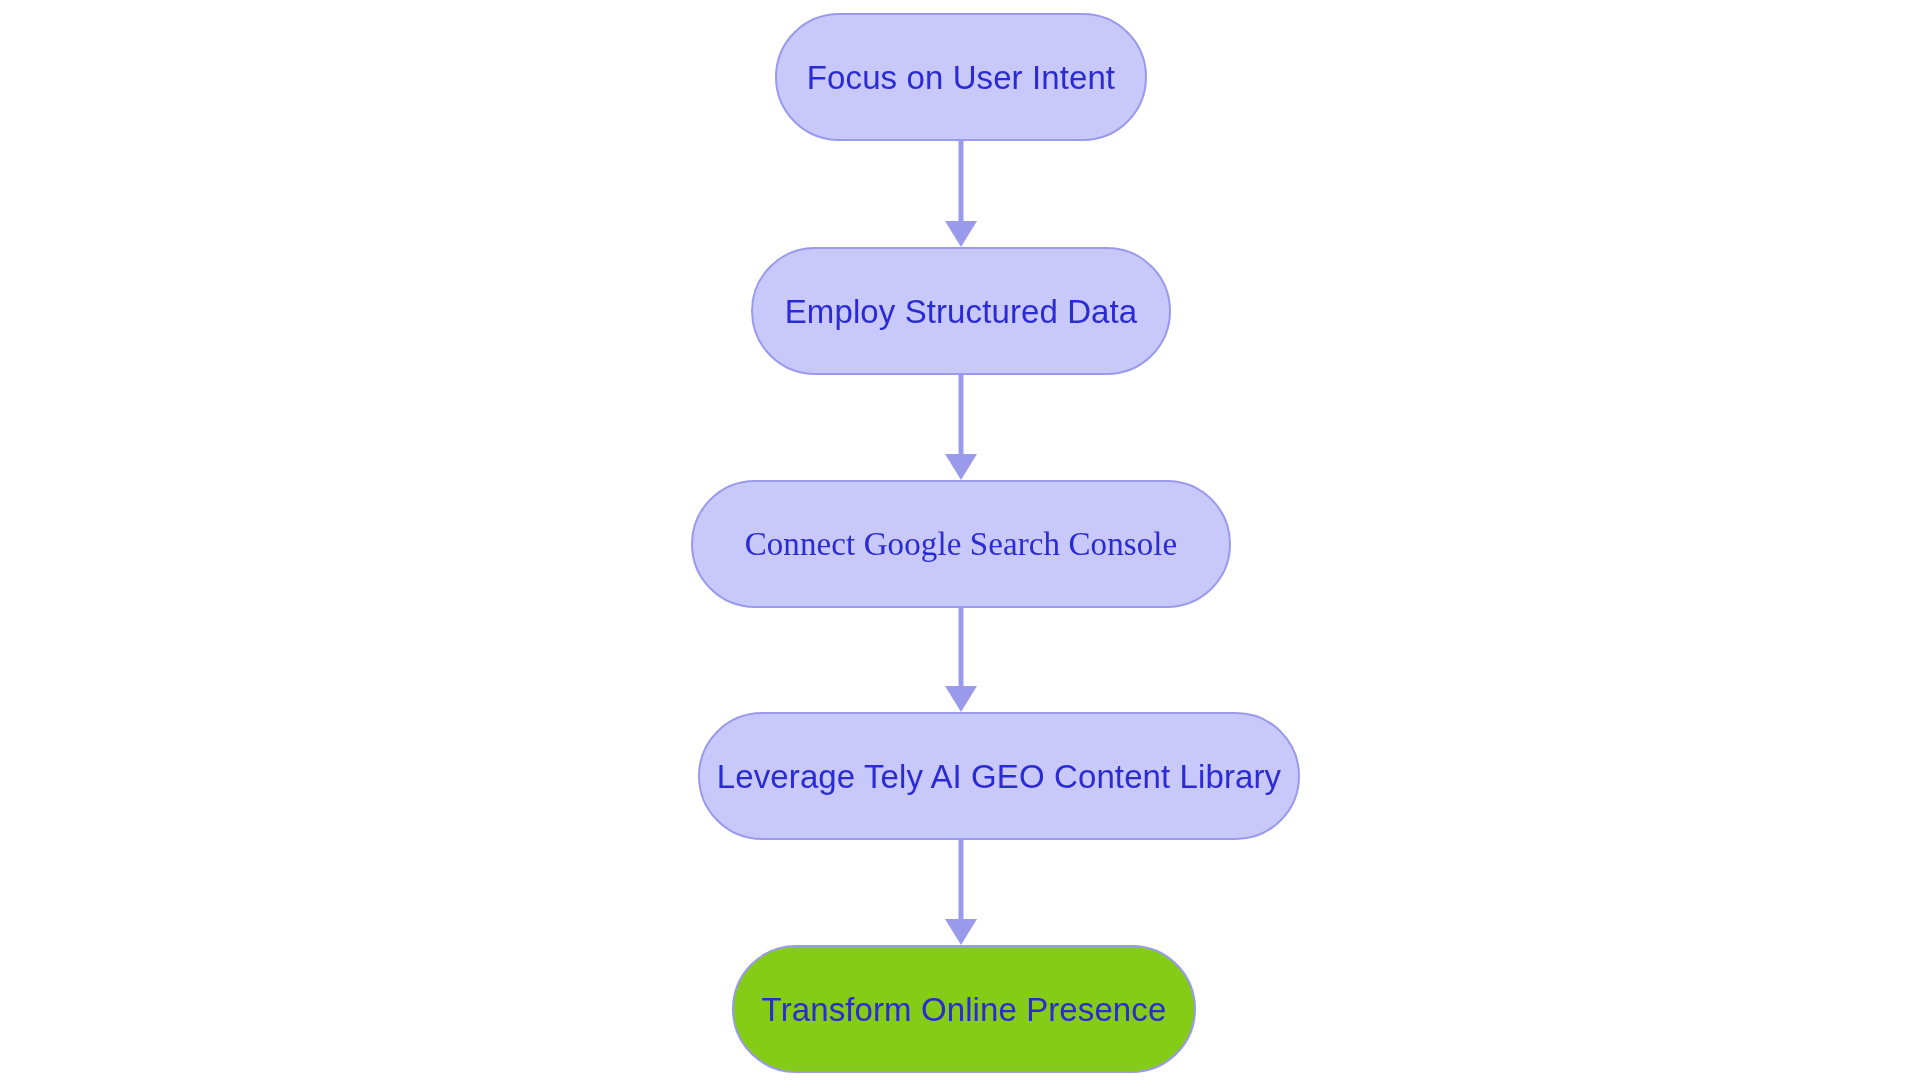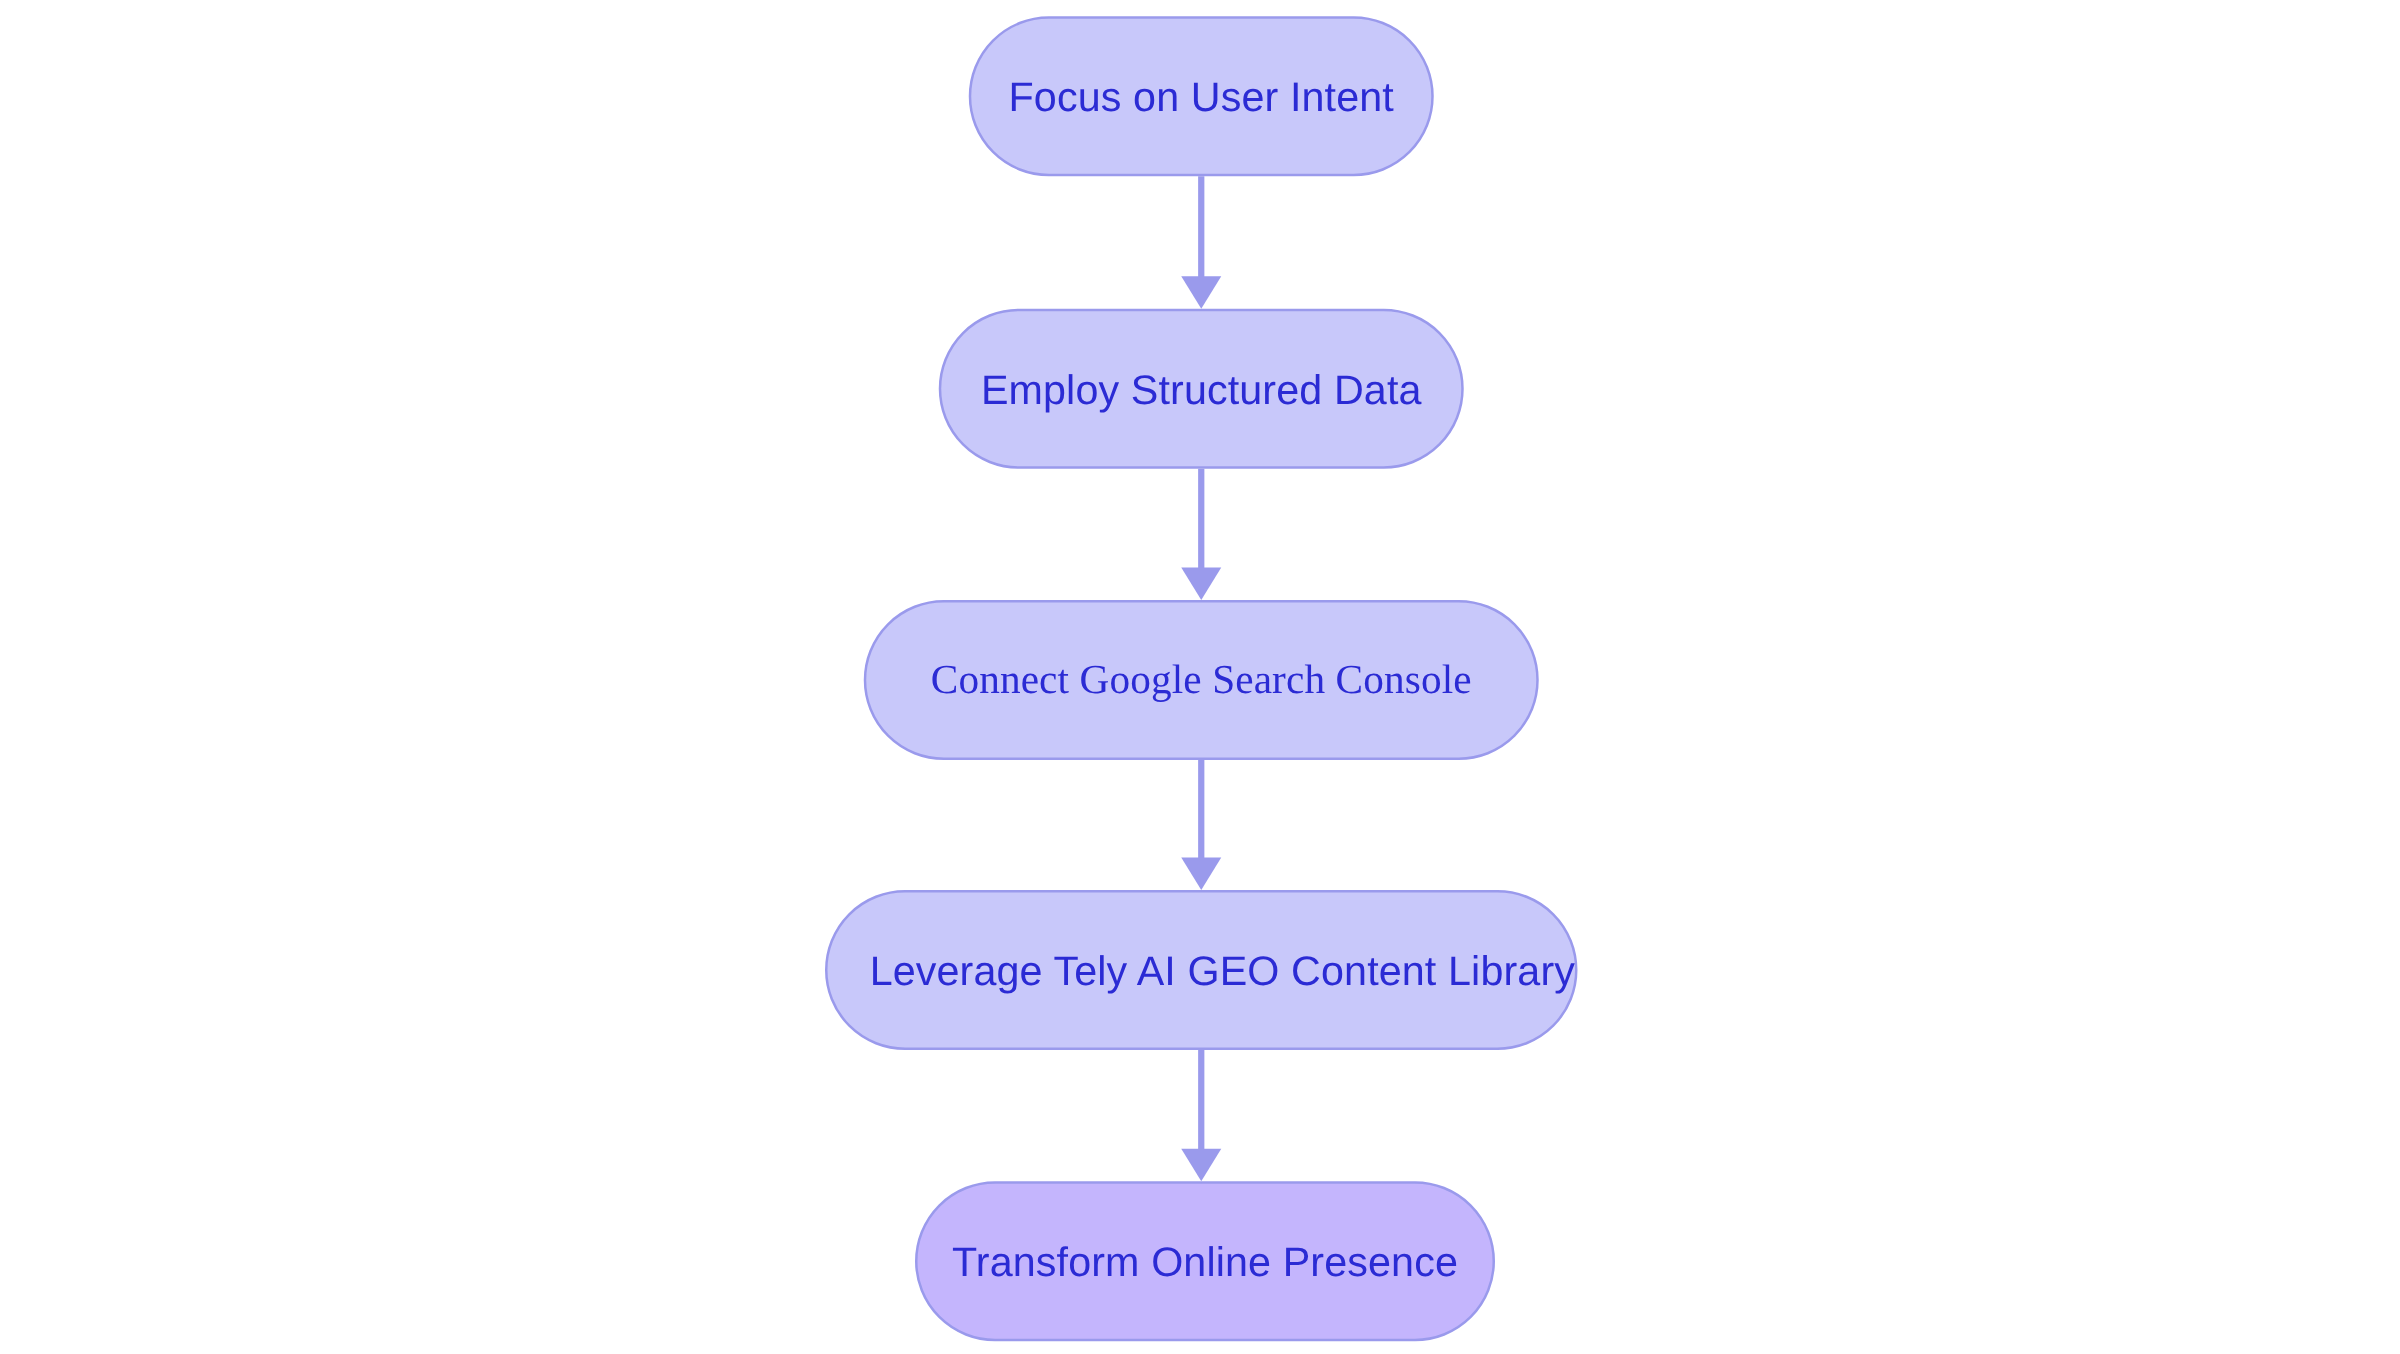--- a/index.html
+++ b/index.html
@@ -92,21 +92,21 @@
   </div>
 
   <div class="flow-node" style="left: 751px; top: 247px; width: 420px; height: 128px; background: rgb(200, 200, 250); border-color: rgb(154, 154, 236);">
     <span class="flow-node-label" style="color: rgb(43, 43, 212);">Employ Structured Data</span>
   </div>
 
   <div class="flow-node" style="left: 691px; top: 480px; width: 540px; height: 128px; background: rgb(200, 200, 250); border-color: rgb(154, 154, 236);">
     <span class="flow-node-label" style="color: rgb(43, 43, 212); font-family: Liberation Serif, serif;">Connect Google Search Console</span>
   </div>
 
-  <div class="flow-node" style="left: 660px; top: 712px; width: 602px; height: 128px; background: rgb(200, 200, 250); border-color: rgb(154, 154, 236); justify-content: flex-end;">
+  <div class="flow-node" style="left: 698px; top: 712px; width: 602px; height: 128px; background: rgb(200, 200, 250); border-color: rgb(154, 154, 236);">
     <span class="flow-node-label" style="color: rgb(43, 43, 212);">Leverage Tely AI GEO Content Library</span>
   </div>
 
-  <div class="flow-node" style="left: 732px; top: 945px; width: 464px; height: 128px; background: #c4b5fd; border-color: rgb(154, 154, 236);">
+  <div class="flow-node" style="left: 732px; top: 945px; width: 464px; height: 128px; background: #84cc16; border-color: rgb(154, 154, 236);">
     <span class="flow-node-label" style="color: rgb(43, 43, 212);">Transform Online Presence</span>
   </div>
 
 </div>
 
 </body></html>

